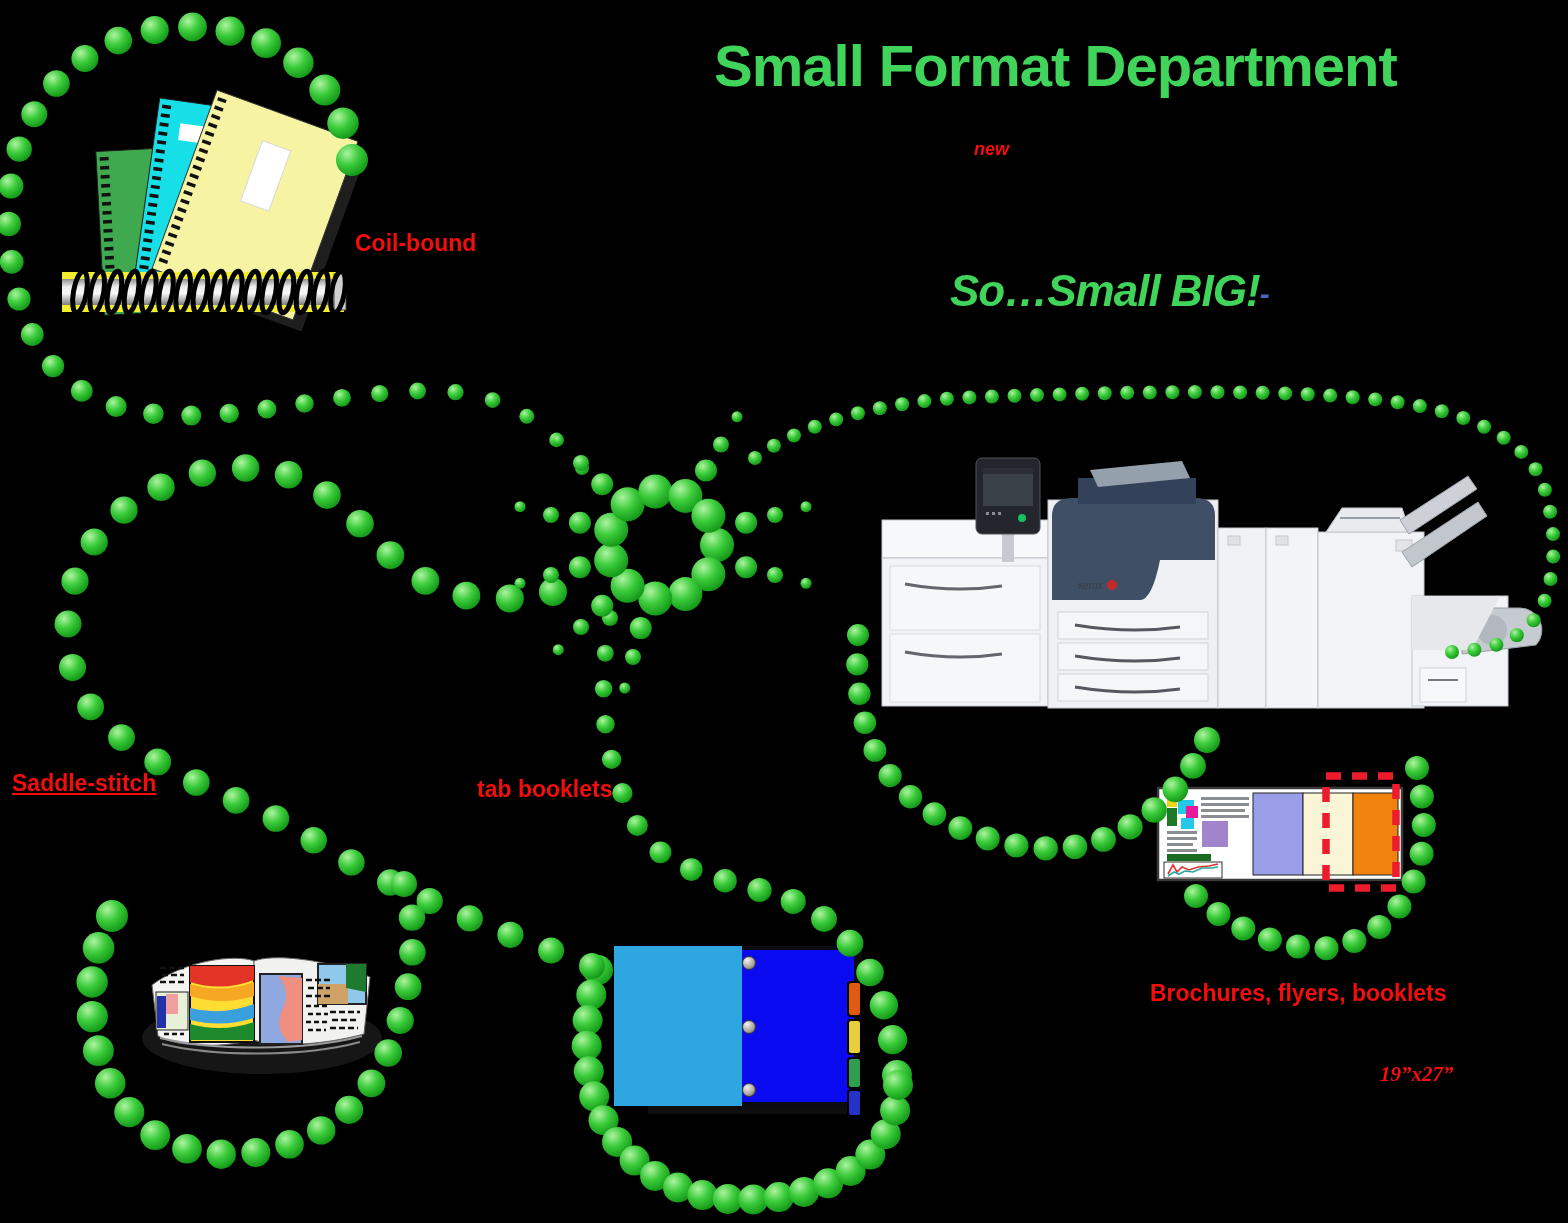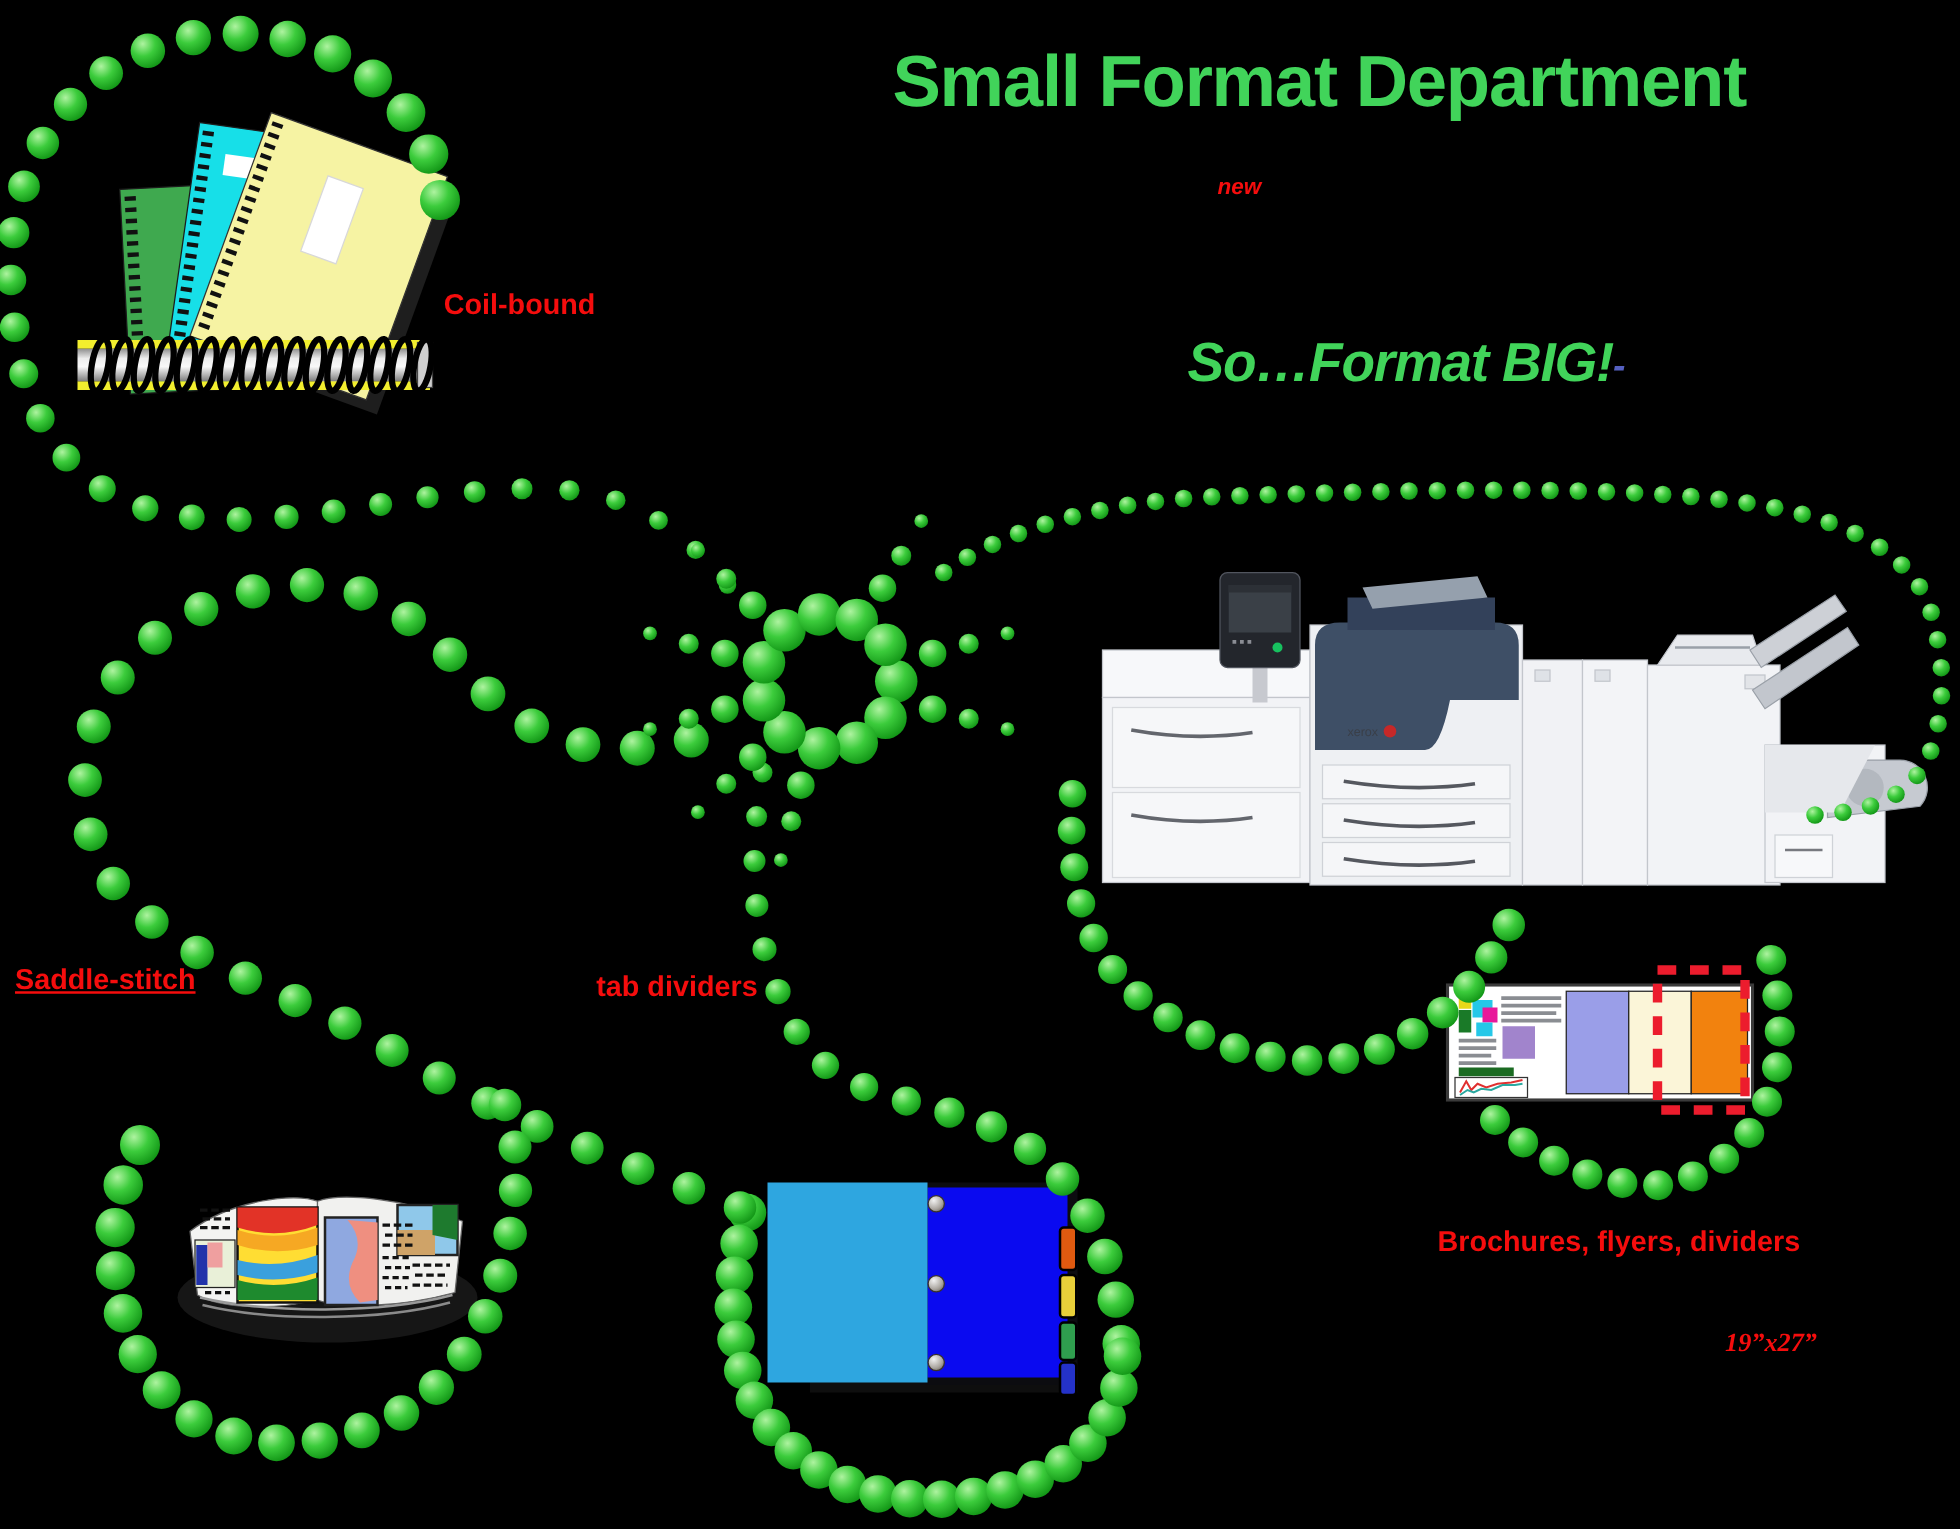--- a/index.html
+++ b/index.html
@@ -468,19 +468,19 @@
         <circle cx="721.0" cy="444.5" r="8.0" fill="url(#gdot)"></circle>
         <circle cx="737.0" cy="416.8" r="5.5" fill="url(#gdot)"></circle>
         <circle cx="746.1" cy="522.7" r="11.0" fill="url(#gdot)"></circle>
         <circle cx="775.0" cy="515.0" r="8.0" fill="url(#gdot)"></circle>
         <circle cx="806.0" cy="506.7" r="5.5" fill="url(#gdot)"></circle>
       </g>
   </svg>
 
   <div class="lbl title">Small Format Department</div>
   <div class="lbl new">new</div>
-  <div class="lbl dream"><span>So…Format BIG!</span><span class="dash">-</span></div>
+  <div class="lbl dream"><span>So…Small BIG!</span><span class="dash">-</span></div>
   <div class="lbl red-tag coil">Coil-bound</div>
   <div class="lbl red-tag saddle">Saddle-stitch</div>
-  <div class="lbl red-tag tabs">tab dividers</div>
-  <div class="lbl red-tag broch">Brochures, flyers, dividers</div>
+  <div class="lbl red-tag tabs">tab booklets</div>
+  <div class="lbl red-tag broch">Brochures, flyers, booklets</div>
   <div class="lbl size">19”x27”</div>
 </div>
 
 </body></html>

